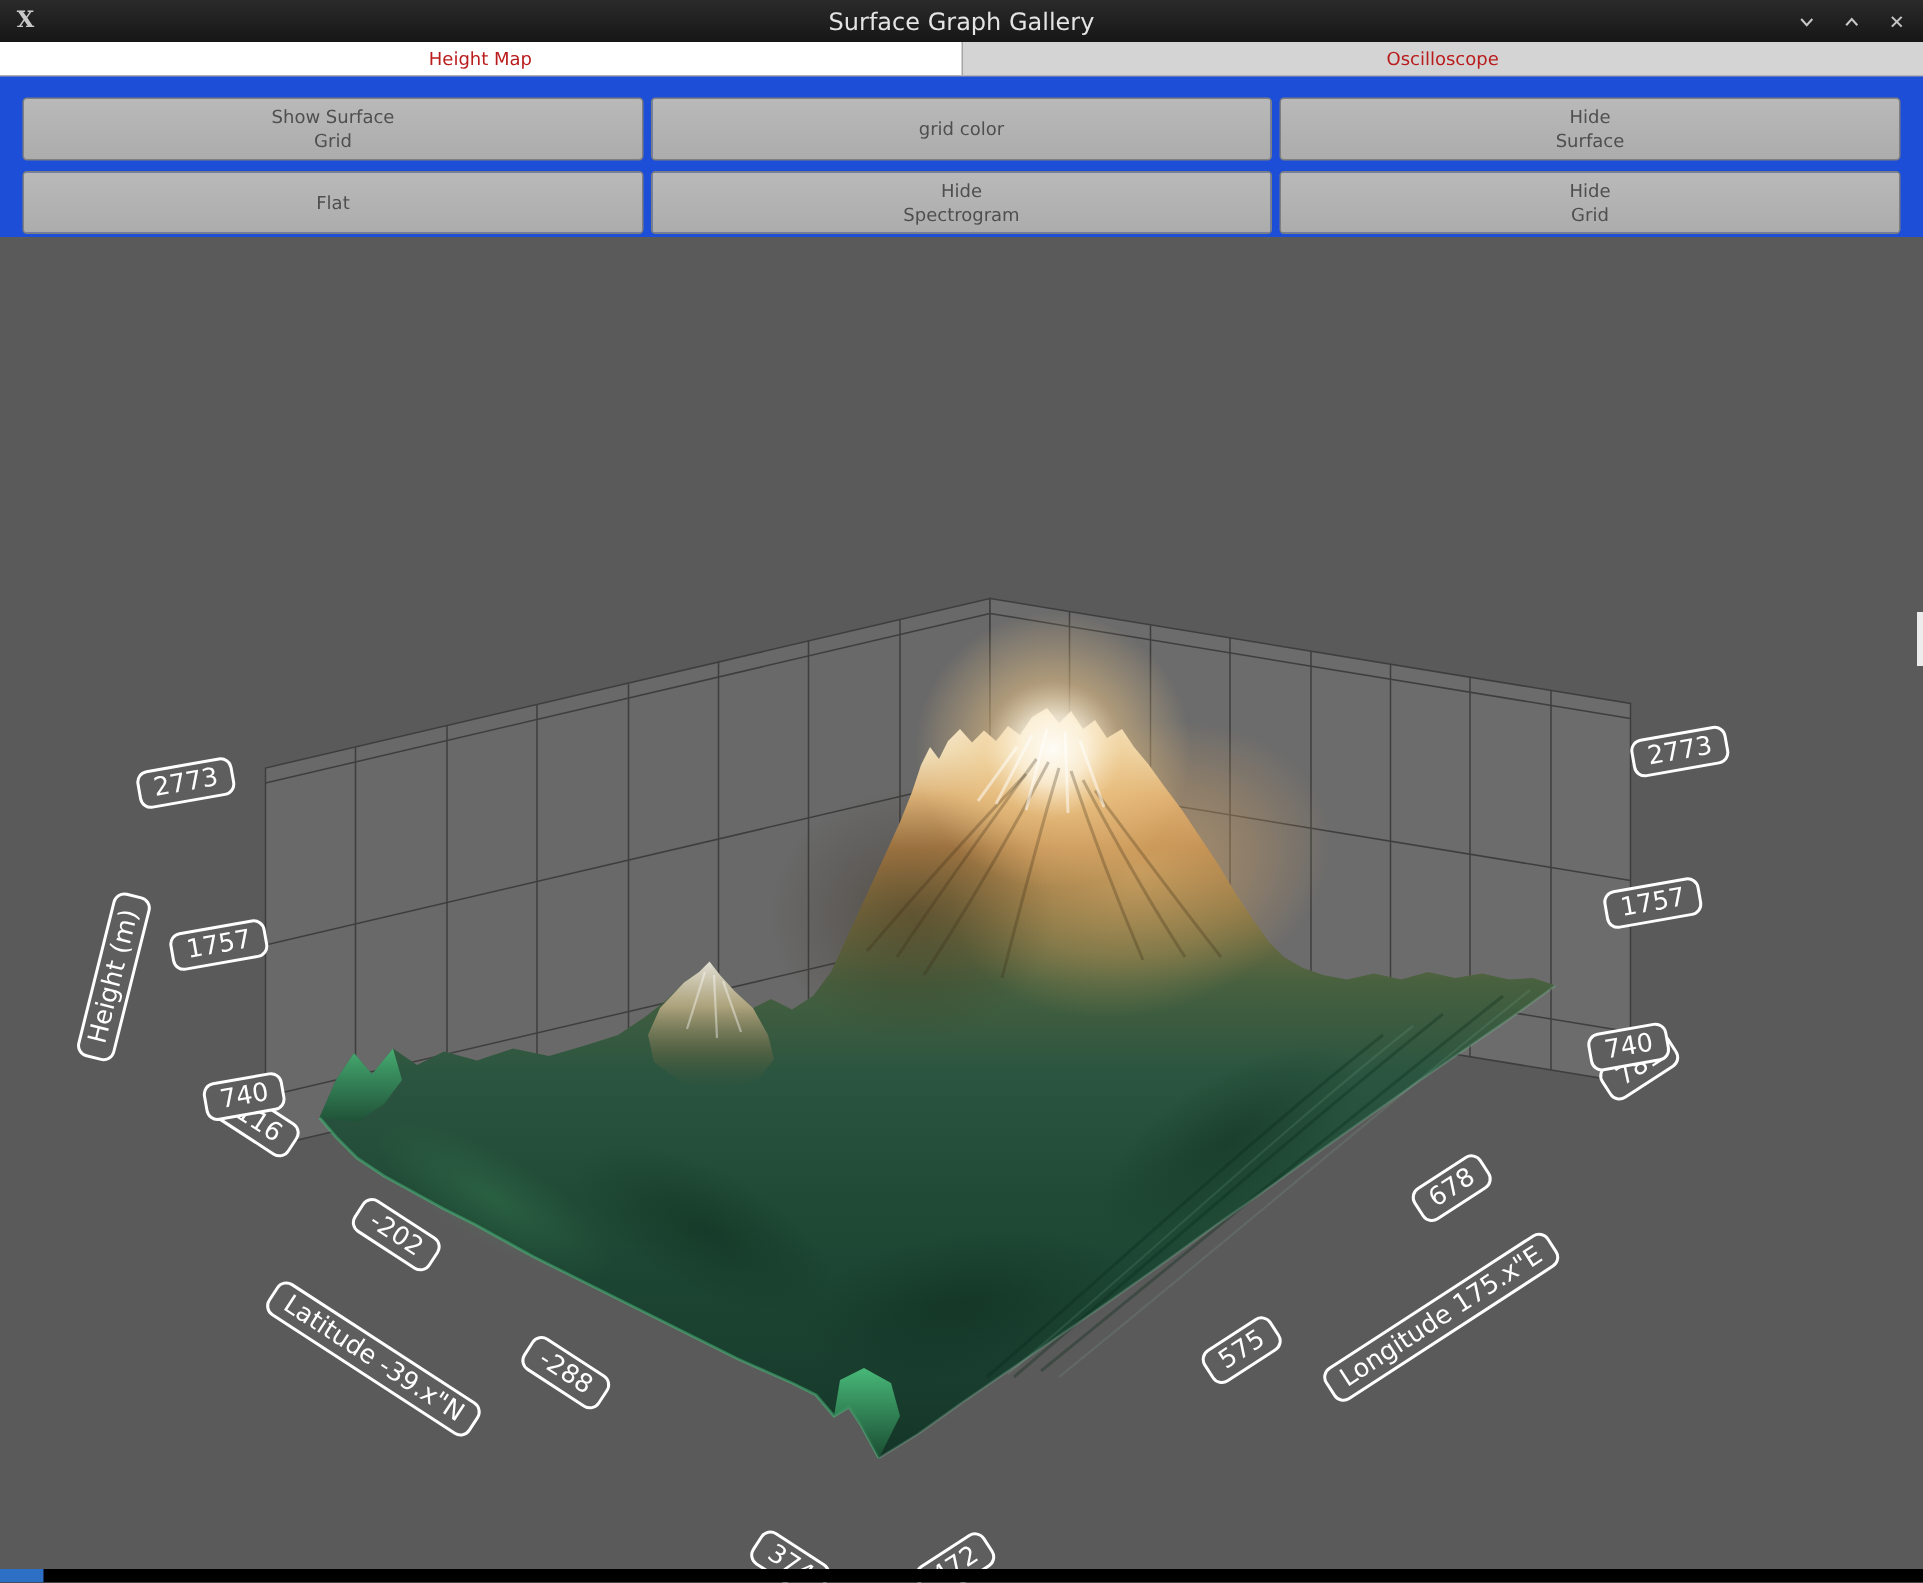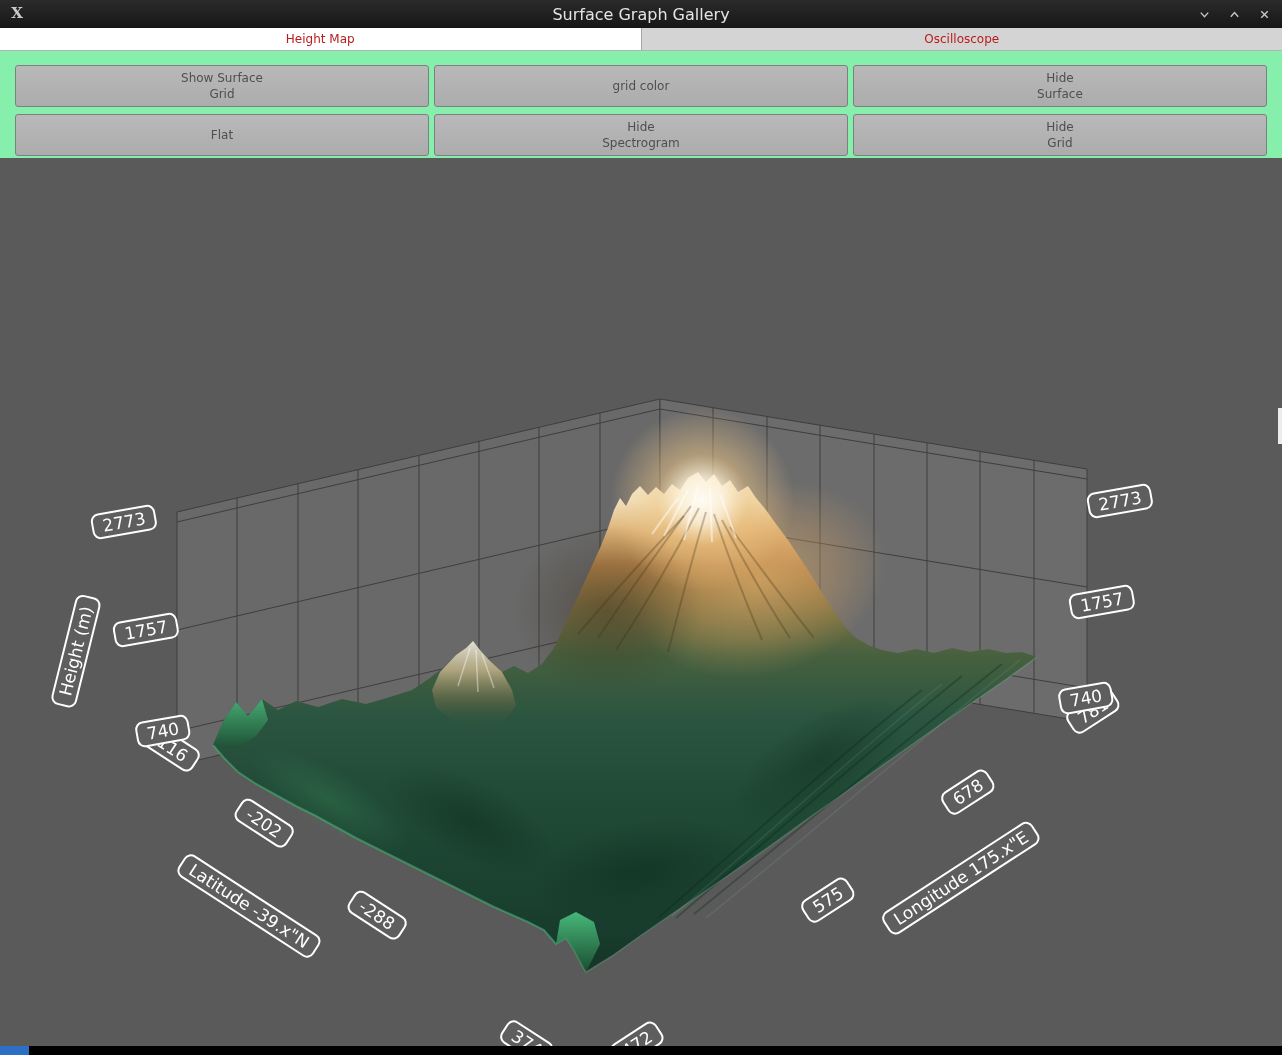--- a/index.html
+++ b/index.html
@@ -31,21 +31,21 @@
   .tab{
     flex:1;display:flex;align-items:center;justify-content:center;
     font-size:12px;color:#b91c1c;background:#d4d4d4;
     border-right:1px solid #a6a6a6;box-sizing:border-box;
   }
   .tab:last-child{border-right:none;}
   .tab.active{background:#ffffff;}
   
   .button-panel{
     position:absolute;top:51px;left:0;right:0;height:107px;z-index:10;
-    background:#86efac;box-sizing:border-box;
+    background:#1d4ed8;box-sizing:border-box;
     padding:14px 15px 0 15px;display:flex;flex-wrap:wrap;gap:5px;
   }
   .panel-btn{
     width:calc((100% - 10px)/3);height:42px;box-sizing:border-box;
     background:linear-gradient(#b9b9b9,#acacac);
     border:1px solid #7f7f7f;border-radius:3px;
     color:#4f4f4f;font-size:12px;line-height:16px;text-align:center;
     font-family:inherit;padding:0;
   }
   

